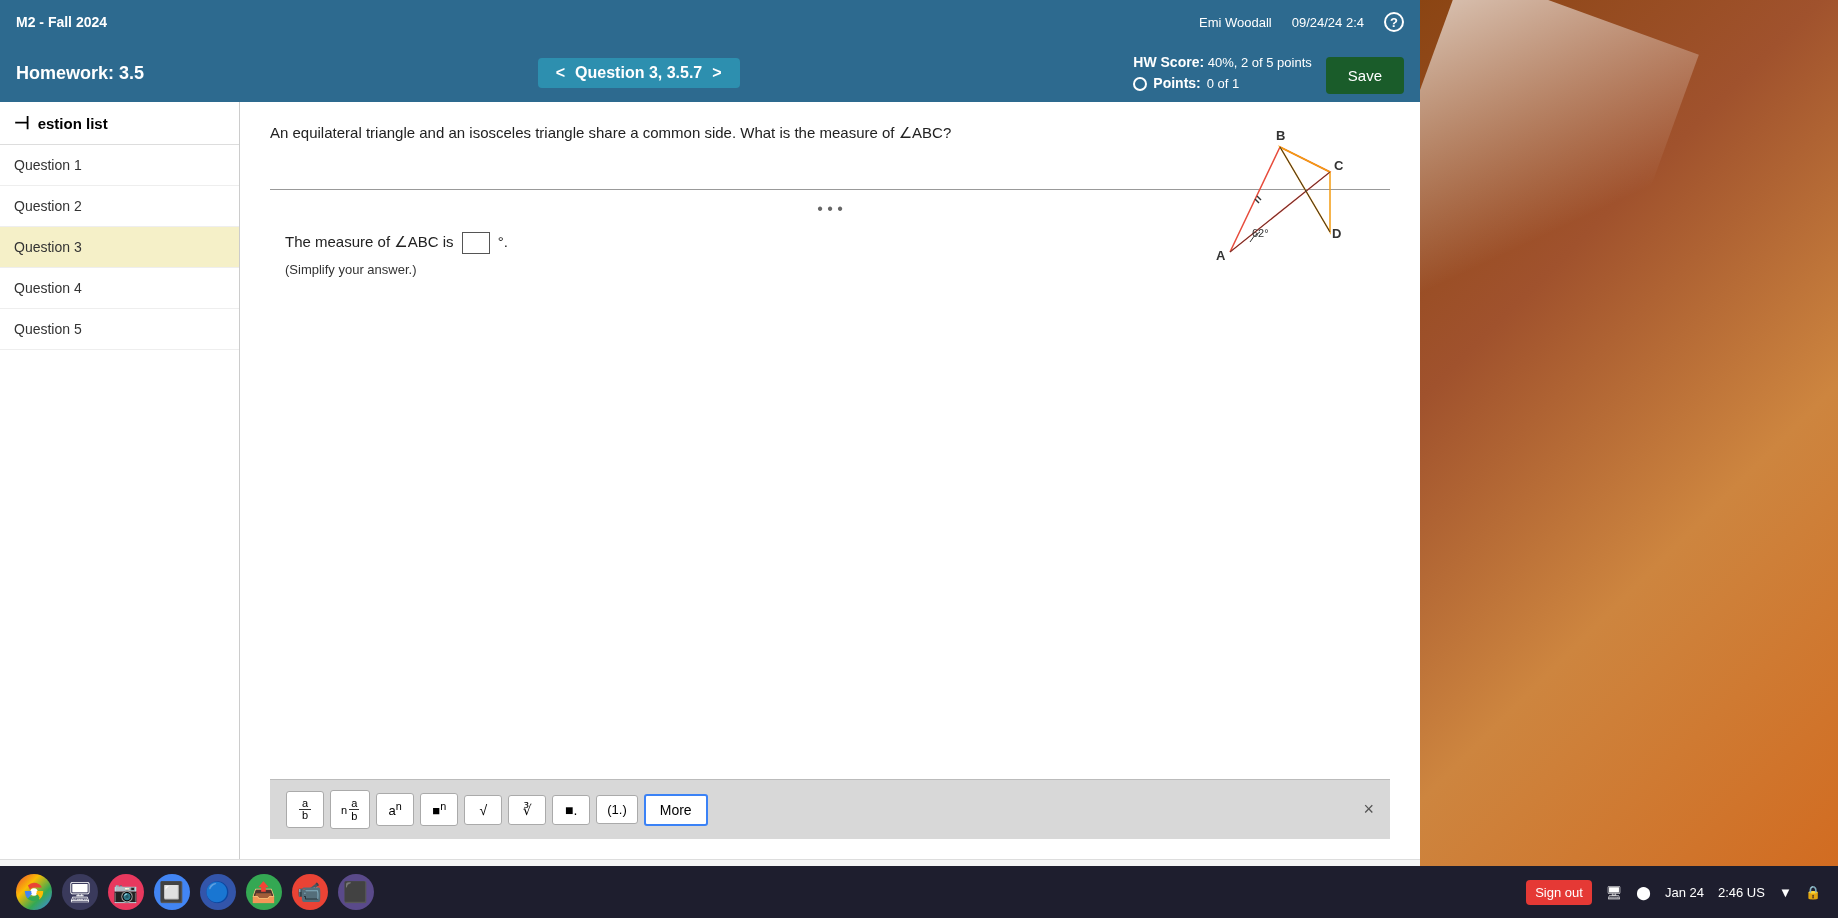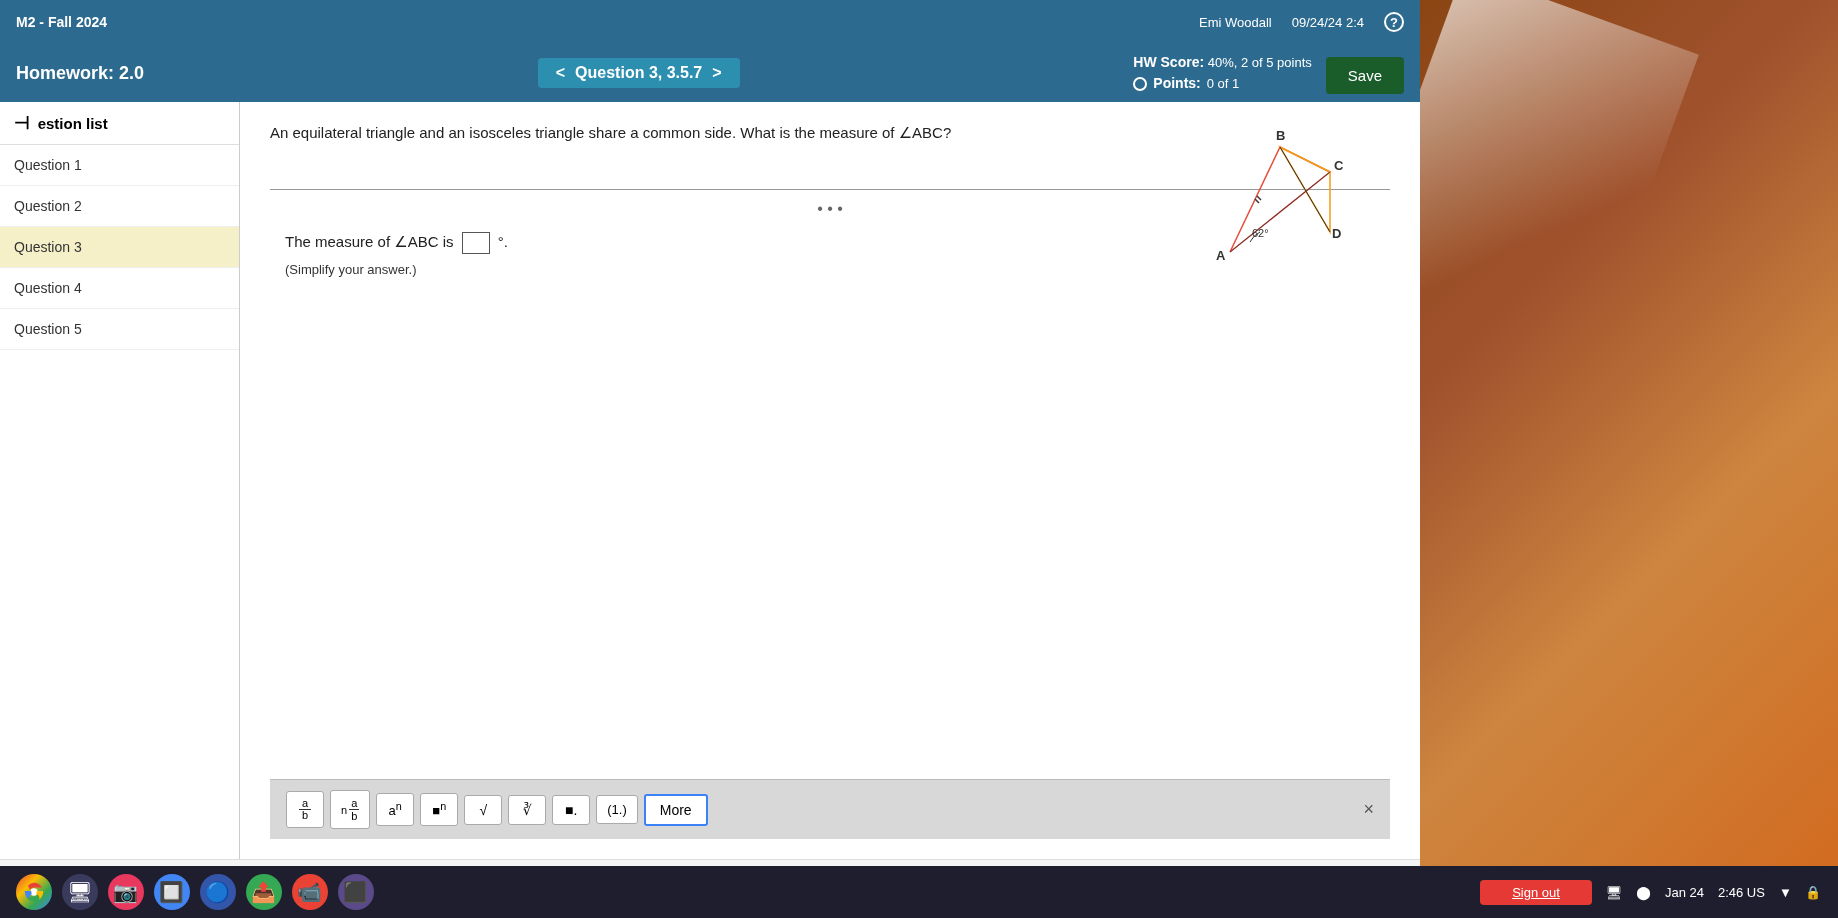--- a/index.html
+++ b/index.html
@@ -250,24 +250,23 @@
     .taskbar-right {
       margin-left: auto;
       display: flex; align-items: center; gap: 14px;
       color: white; font-size: 13px;
     }
     .sign-out-btn {
       background: #e53935;
       color: white;
       border: none;
       border-radius: 4px;
-      padding: 5px 32px;
+      padding: 5px 9px;
       font-size: 13px;
       cursor: pointer;
-      text-decoration: underline;
     }
 
     
     .wood-area {
       position: absolute;
       right: 0; top: 0;
       width: 418px;
       height: 918px;
       background: linear-gradient(135deg, #8B4513 0%, #A0522D 30%, #CD853F 60%, #D2691E 100%);
     }
@@ -295,21 +294,21 @@
   <div class="top-bar">
     <div class="top-bar-left">M2 - Fall 2024</div>
     <div class="top-bar-right">
       <span>Emi Woodall</span>
       <span>09/24/24 2:4</span>
       <div class="help-icon">?</div>
     </div>
   </div>
 
   <div class="header-row">
-    <div class="hw-title">Homework: 2.0</div>
+    <div class="hw-title">Homework: 3.5</div>
 
     <div class="question-nav">
       <span class="nav-arrow">&lt;</span>
       <span>Question 3, 3.5.7</span>
       <span class="nav-arrow">&gt;</span>
     </div>
 
     <div style="display:flex; align-items:flex-end; gap:14px;">
       <div class="score-area">
         <div><strong>HW Score:</strong> <span>40%, 2 of 5 points</span></div>

